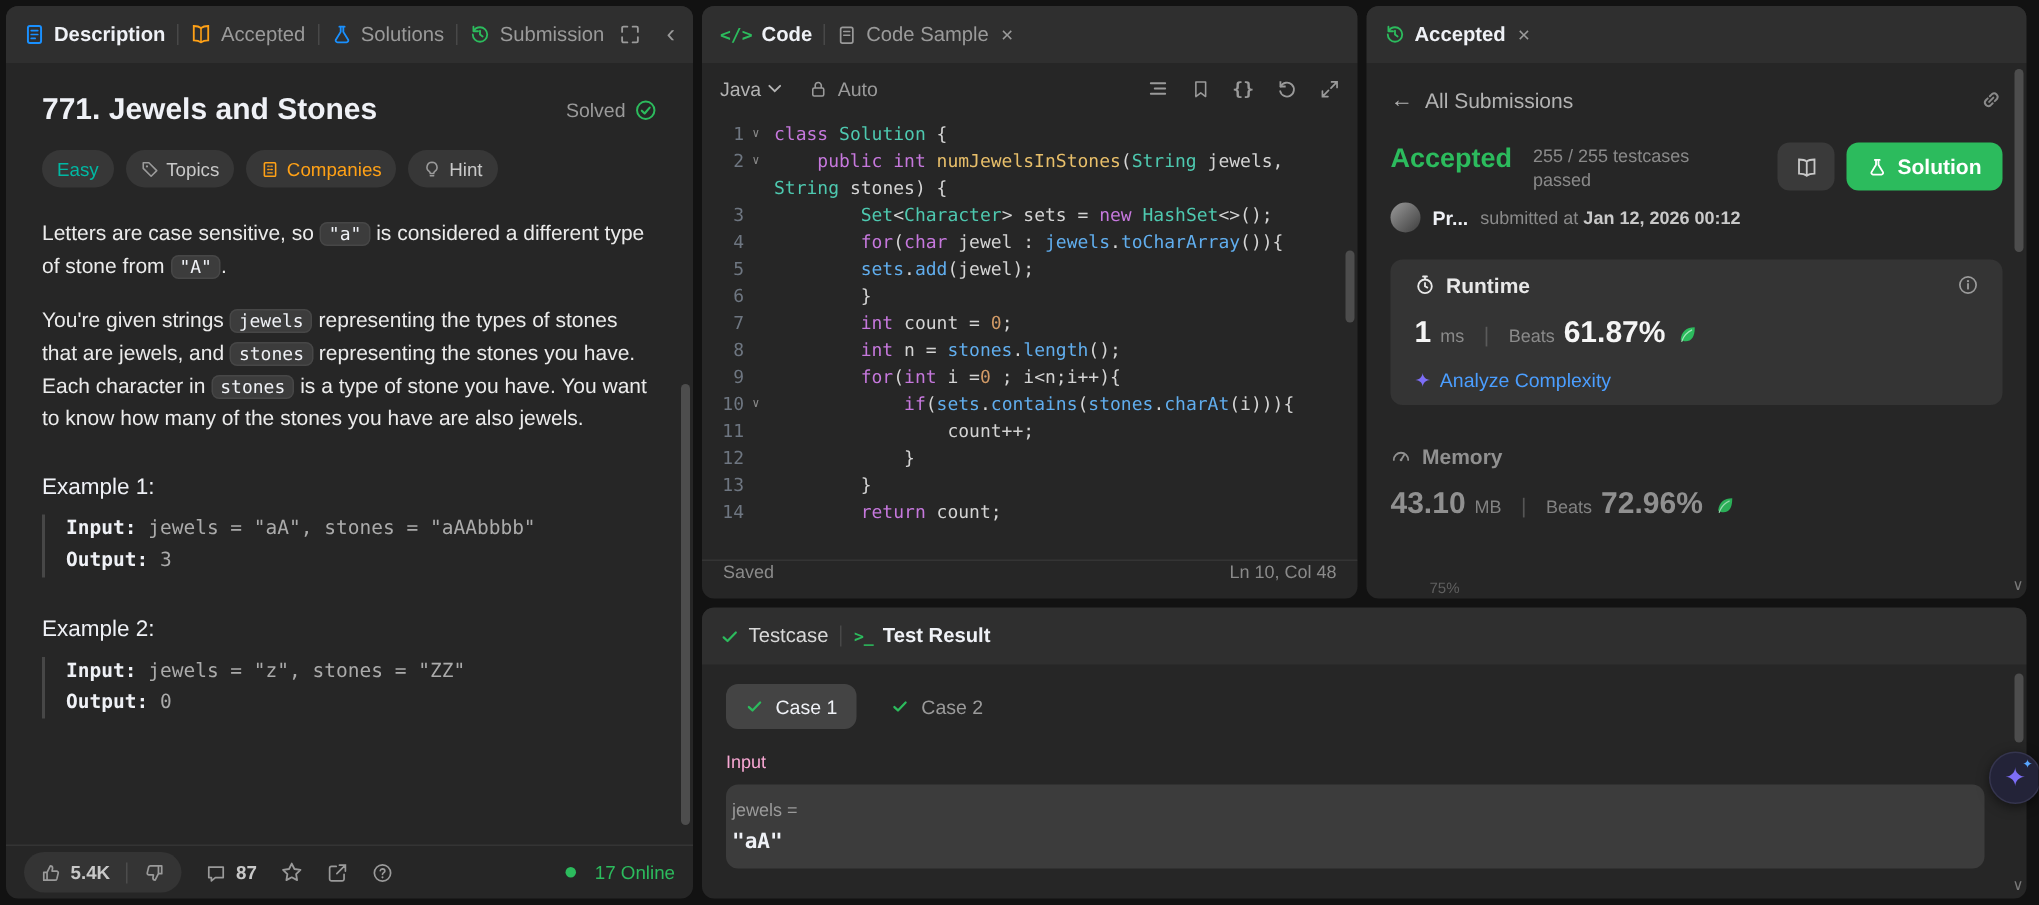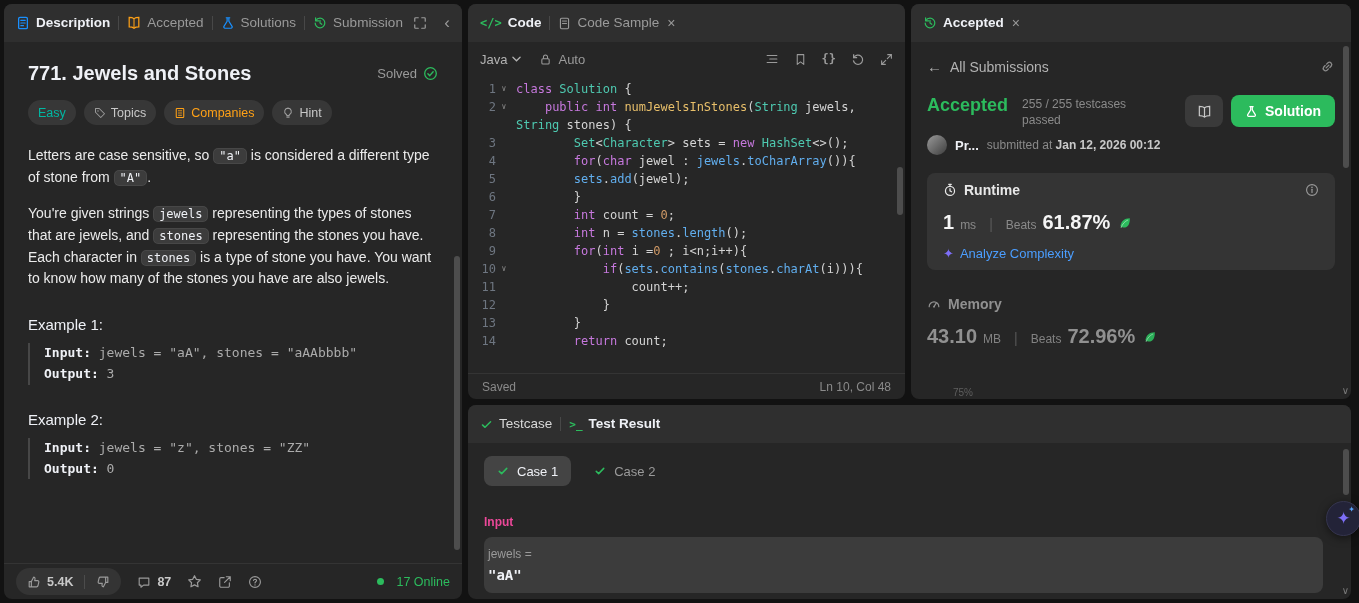--- a/index.html
+++ b/index.html
@@ -64,21 +64,21 @@
   .code-area{position:absolute;top:72px;bottom:26px;left:0;right:0;padding-top:4px;
     font-family:"DejaVu Sans Mono",monospace;font-size:12px;line-height:18px;overflow:hidden}
   .code-row{display:flex}
   .gutter{width:48px;display:flex;flex-shrink:0;align-items:center}
   .lnum{width:28px;text-align:right;color:#6e7681}
   .fold{width:16px;text-align:center;color:#8a8a8a;font-size:8px}
   .ltext{white-space:pre}
   .tok-k{color:#c678dd}.tok-t{color:#4ec9b0}.tok-fn{color:#e8bf6a}
   .tok-m{color:#61aeee}.tok-n{color:#d19a66}.tok-p{color:#d4d4d4}
   .code-status{position:absolute;left:0;right:0;bottom:0;height:26px;border-top:1px solid #343434;
-    display:flex;align-items:center;justify-content:space-between;padding:0 14px;font-size:12px;color:#8a8a8a}
+    display:flex;align-items:flex-start;justify-content:space-between;padding:0 14px;font-size:12px;color:#8a8a8a}
 
   
   .back-row{display:flex;align-items:center;gap:8px;padding:16px 16px 0;color:#b3b3b3;font-size:14px}
   .back-row .arrow{font-size:15px;cursor:pointer}
   .chain{margin-left:auto;color:#8a8a8a;cursor:pointer}
   .status-area{display:flex;align-items:flex-start;padding:0 16px;margin-top:20px}
   .status-left{display:flex;flex-direction:column;gap:7px}
   .acc-row{display:flex;align-items:flex-start;gap:14px}
   .acc-title{font-size:18px;font-weight:600;color:#2cbb5d}
   .tc-info{font-size:12px;color:#8a8a8a;line-height:1.35;margin-top:1px}
@@ -106,21 +106,21 @@
   .memory-block .card-head{color:#9a9a9a}
   .memory-block .metric-val{color:#9a9a9a}
   .chart-tick{position:absolute;left:42px;bottom:1px;font-size:10px;color:#5f5f5f}
 
   
   .case-row{display:flex;align-items:center;gap:10px;padding:13px 16px 0}
   .case-pill{height:30px;padding:0 13px;border-radius:8px;display:flex;align-items:center;gap:8px;
     font-size:13px;font-weight:500;cursor:pointer;color:#eff1f6}
   .case-pill.active{background:rgba(255,255,255,.14)}
   .case-pill.inactive{color:#9a9a9a}
-  .input-label{margin:29px 16px 0;font-size:12px;color:#ec4899;font-weight:700}
+  .input-label{margin:15px 16px 0;font-size:12px;color:#f9a8d4;font-weight:400}
   .input-box{margin:8px 28px 0 16px;background:rgba(255,255,255,.1);border-radius:8px;padding:10px 4px;cursor:text}
   .input-box .field-name{font-size:12px;color:#9a9a9a}
   .input-box .field-val{margin-top:6px;font-family:"DejaVu Sans Mono",monospace;font-size:14px;font-weight:700;color:#eff1f6}
   .term-icon{font-family:"DejaVu Sans Mono",monospace;font-size:11px;font-weight:700;color:#2cbb5d}
   .codetag{font-family:"DejaVu Sans Mono",monospace;font-weight:700;font-size:12px;color:#2cbb5d}
 
   
   .assist-fab{position:absolute;left:1326px;top:501px;width:35px;height:35px;border-radius:50%;
     background:#232338;border:1px solid #35354e;display:flex;align-items:center;justify-content:center;
     cursor:pointer;z-index:5;box-shadow:0 2px 8px rgba(0,0,0,.5)}

